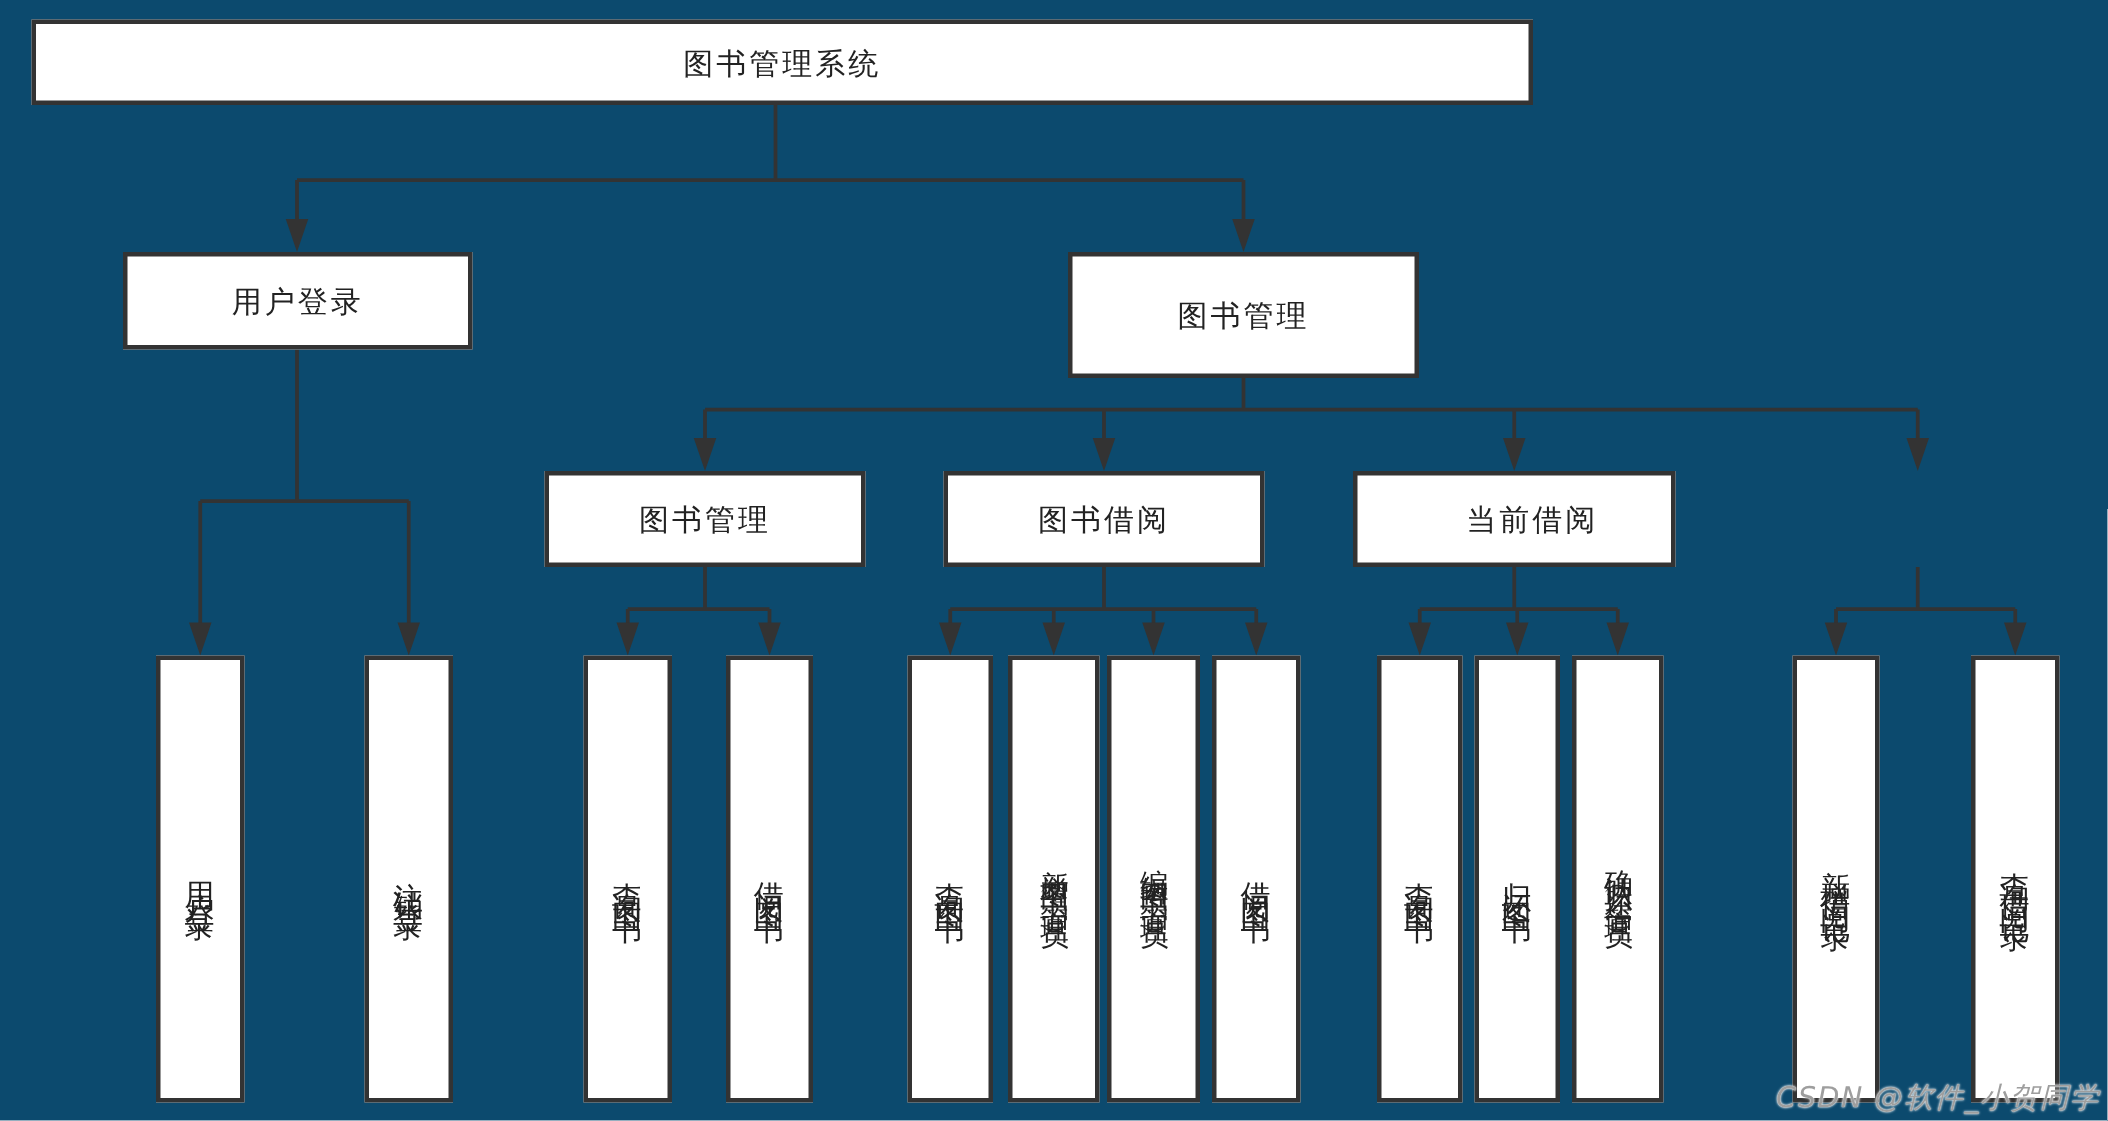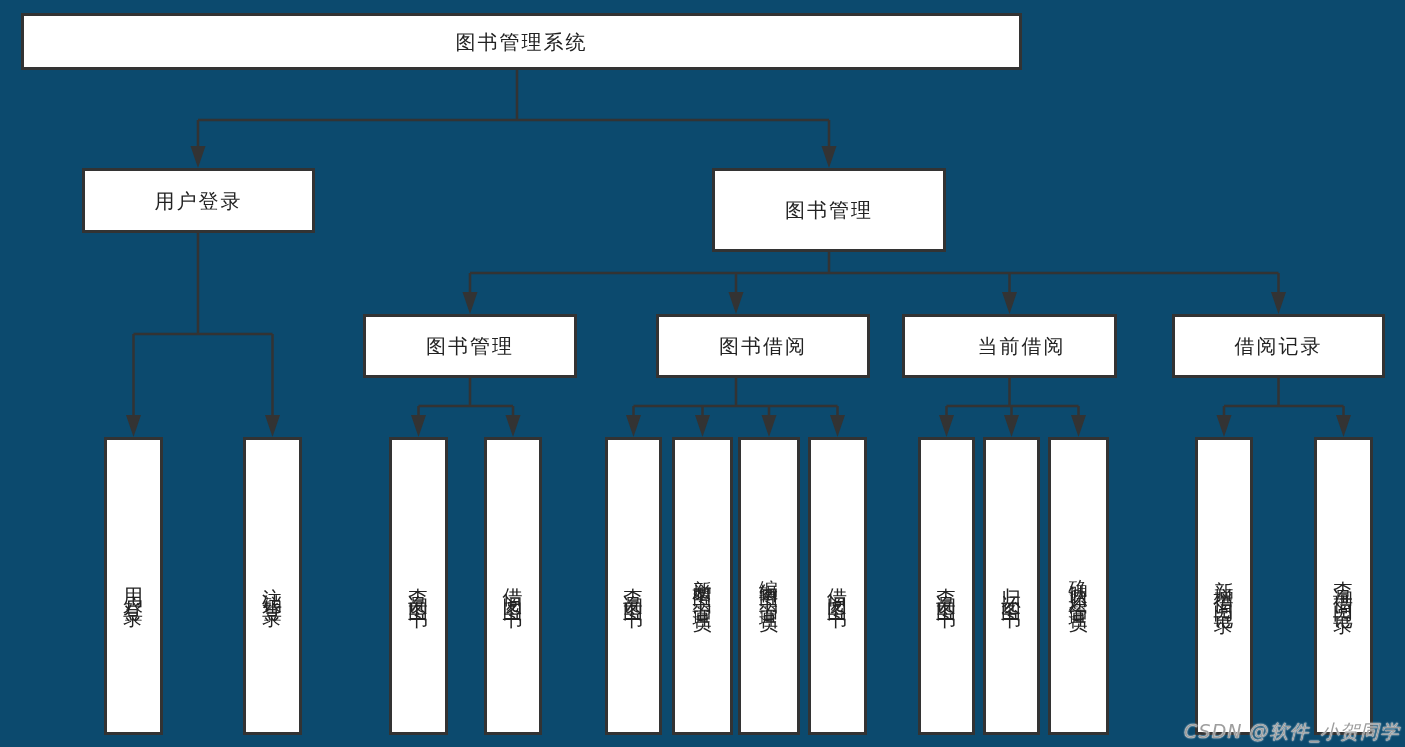--- a/index.html
+++ b/index.html
@@ -107,23 +107,22 @@
       <polygon points="1336,415 1351,415 1343.5,437"></polygon>
     </g>
   </svg>
 
   <div class="box" style="left:21px; top:13px; width:1001px; height:57px;">图书管理系统</div>
 
   <div class="box" style="left:82px; top:168px; width:233px; height:65px;">用户登录</div>
   <div class="box" style="left:712px; top:168px; width:234px; height:84px;">图书管理</div>
 
   <div class="box" style="left:363px; top:314px; width:214px; height:64px;">图书管理</div>
-  <div class="box" style="left:629px; top:314px; width:214px; height:64px;margin-left:27px;">图书借阅</div>
+  <div class="box" style="left:629px; top:314px; width:214px; height:64px;">图书借阅</div>
   <div class="box" style="left:902px; top:314px; width:215px; height:64px;padding-left:24px;">当前借阅</div>
-  <div class="box" style="left:1172px; top:314px; width:213px; height:64px;">借阅记录</div>
 
   <div class="vbox" style="left:104px; top:437px; width:59px; height:298px;">
     <span>用户登录</span>
   </div>
   <div class="vbox" style="left:243px; top:437px; width:59px; height:298px;">
     <span>注销登录</span>
   </div>
 
   <div class="vbox" style="left:389px; top:437px; width:59px; height:298px;">
     <span>查询图书</span>

